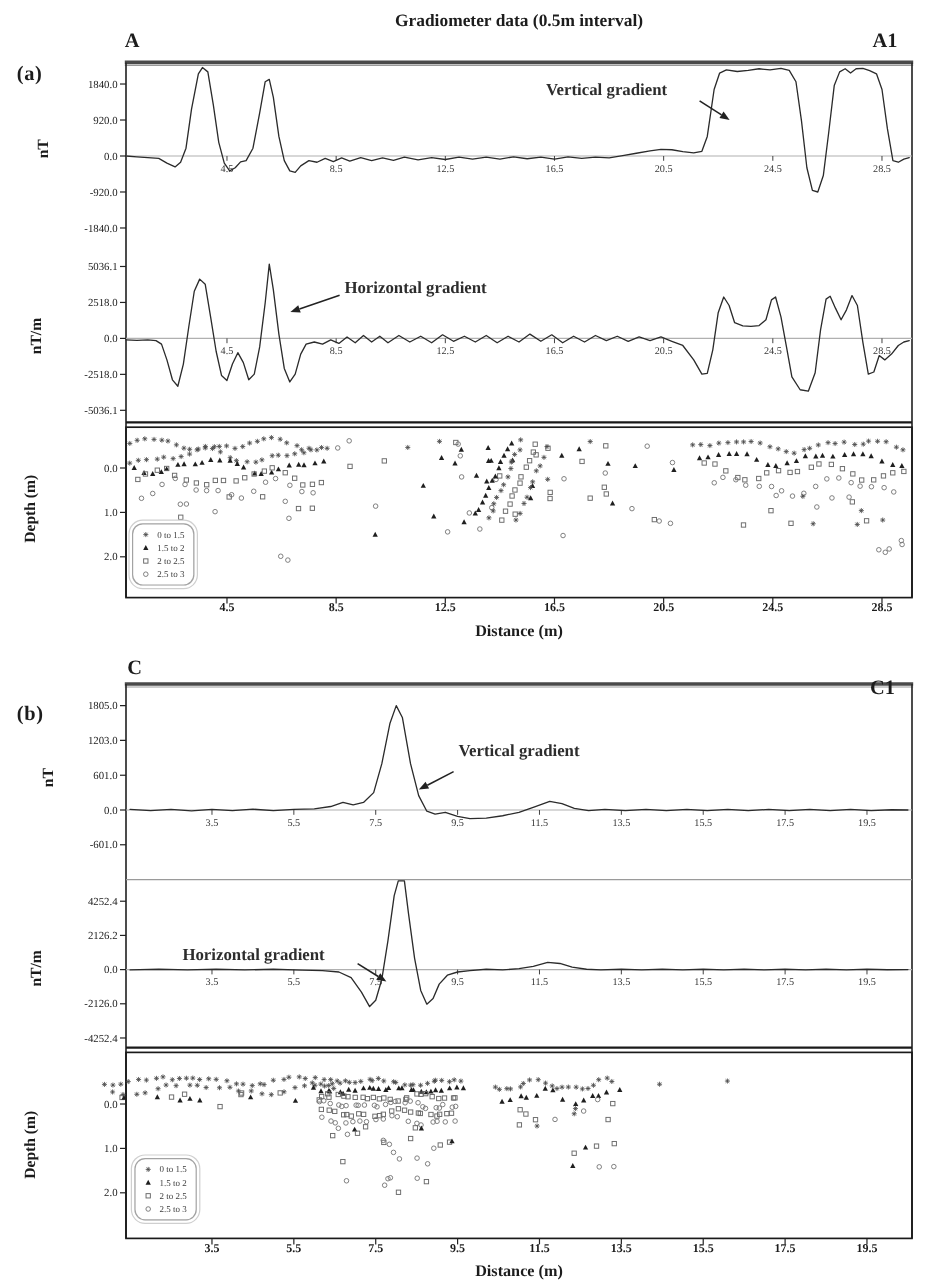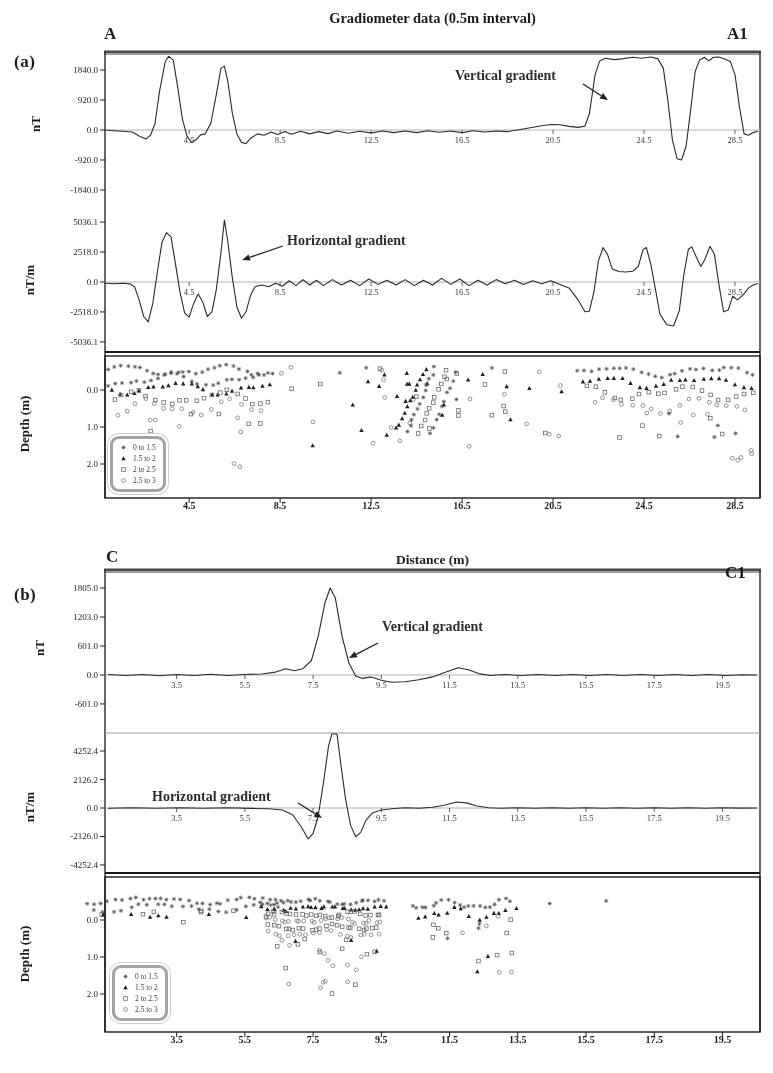--- a/index.html
+++ b/index.html
@@ -5,23 +5,23 @@
   html,body{margin:0;padding:0;background:#ffffff;}
   .figure{position:relative;width:773px;height:1073px;background:#fff;
           font-family:"Liberation Serif","DejaVu Serif",serif;color:#1c1c1c;overflow:hidden;}
   .panel{position:absolute;left:0;width:773px;}
   .panel svg.canvas{position:absolute;left:0;top:0;}
   .panel-tag{position:absolute;font-weight:bold;font-size:17px;letter-spacing:.5px;}
   .corner{position:absolute;font-weight:bold;font-size:17px;}
   .title{position:absolute;left:105px;width:655px;text-align:center;font-weight:bold;font-size:14.5px;}
   .ylab{position:absolute;font-weight:bold;font-size:13px;white-space:nowrap;
         transform:translate(-50%,-50%) rotate(-90deg);}
-  .xlab{position:absolute;left:105px;width:655px;text-align:center;font-weight:bold;font-size:13.5px;margin-top:34px;}
+  .xlab{position:absolute;left:105px;width:655px;text-align:center;font-weight:bold;font-size:13.5px;}
   .annot{position:absolute;font-weight:600;font-size:14px;color:#2d2d2d;white-space:nowrap;}
-  .legend{position:absolute;border:3px solid #a3a3a3;border-radius:9px;background:rgba(255,255,255,.9);
+  .legend{position:absolute;border:1px solid #a3a3a3;border-radius:9px;background:rgba(255,255,255,.9);
           padding:3px 7px 3px 5px;box-shadow:0 0 0 2px #fff,0 0 0 3px #cfcfcf;}
   .legend-row{display:flex;align-items:center;gap:4px;font-size:7.5px;color:#3e3e3e;line-height:11px;white-space:nowrap;}
 </style>
 </head>
 <body>
 
 <div class="figure">
 
   <div class="panel" style="top:0;height:535px;">
     <svg class="canvas" id="svg-a" width="773" height="535">

